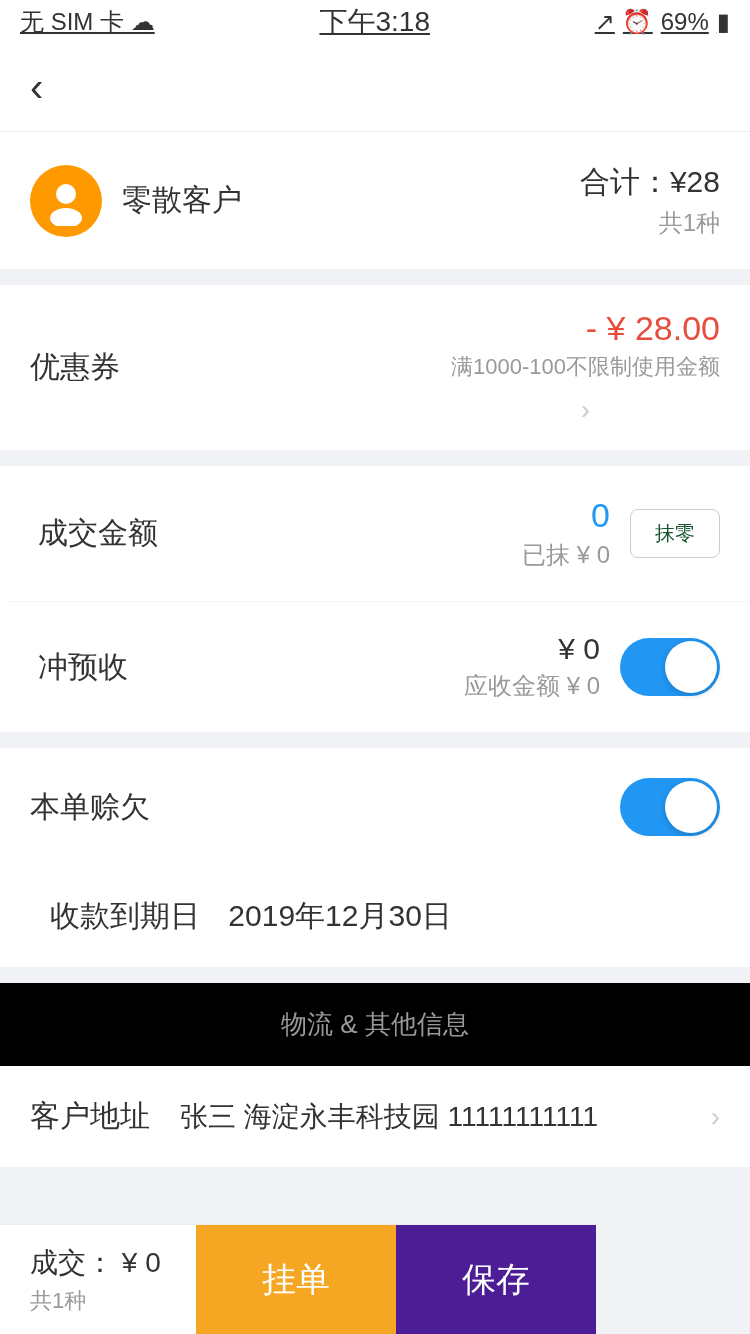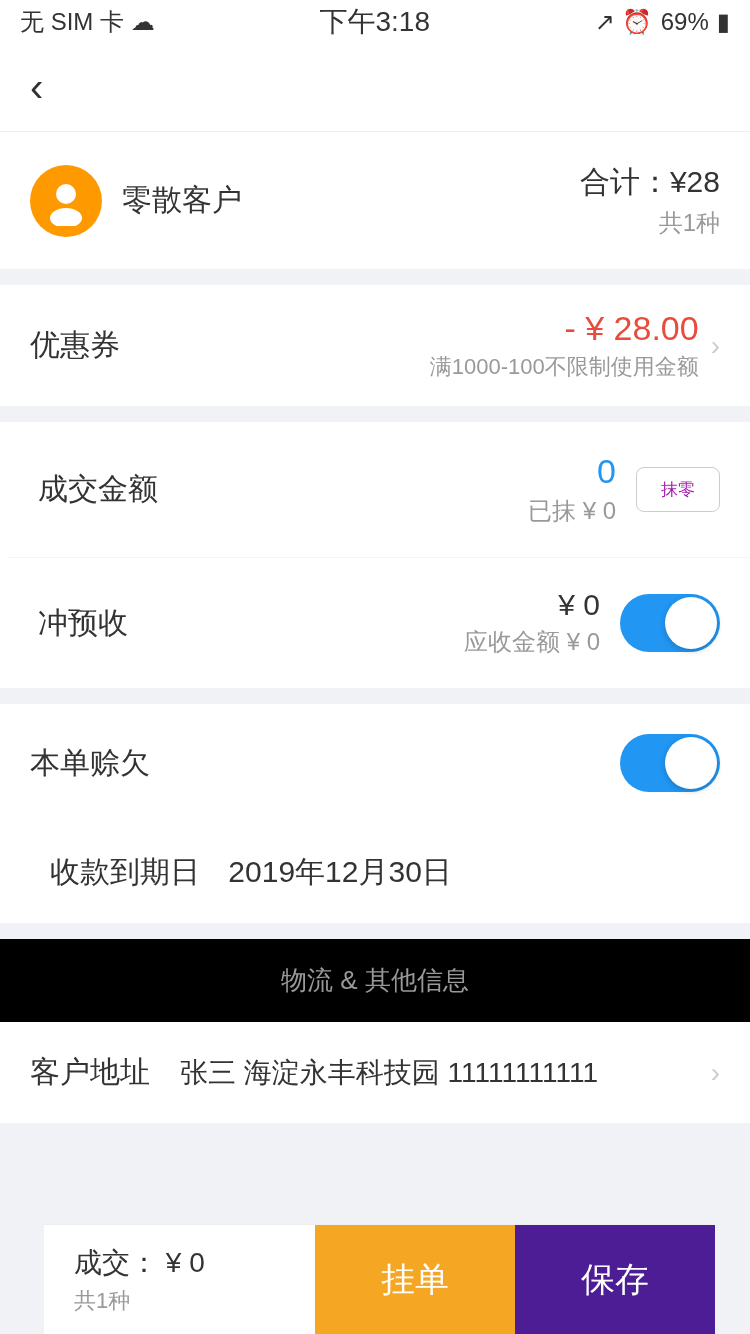--- a/index.html
+++ b/index.html
@@ -16,20 +16,21 @@
     
     .status-bar {
       height: 44px;
       background: #fff;
       display: flex;
       align-items: center;
       justify-content: space-between;
       padding: 8px 20px;
       font-size: 24px;
       color: #333;
+      text-decoration: underline;
     }
     .status-left { display: flex; align-items: center; gap: 10px; }
     .status-center { font-size: 28px; font-weight: 500; }
     .status-right { display: flex; align-items: center; gap: 8px; font-size: 24px; }
 
     
     .nav-bar {
       height: 88px;
       background: #fff;
       display: flex;
@@ -114,20 +115,21 @@
       justify-content: space-between;
     }
     .coupon-label {
       font-size: 30px;
       color: #333;
     }
     .coupon-right {
       display: flex;
       align-items: center;
       gap: 12px;
+      flex-direction: column;
     }
     .coupon-right-inner {
       text-align: right;
     }
     .coupon-discount {
       font-size: 34px;
       color: #e74c3c;
       font-weight: 500;
     }
     .coupon-desc {
@@ -179,22 +181,22 @@
       font-size: 24px;
       color: #999;
       margin-top: 4px;
     }
 
     
     .molin-btn {
       border: 1px solid #ccc;
       border-radius: 8px;
       padding: 10px 24px;
-      font-size: 17px;
-      color: #a21caf;
+      font-size: 20px;
+      color: #14532d;
       background: #fff;
       cursor: pointer;
     }
 
     
     .toggle {
       width: 100px;
       height: 58px;
       border-radius: 29px;
       background: #2196f3;
@@ -273,27 +275,26 @@
       color: #333;
       margin-left: 30px;
       flex: 1;
     }
 
     
     .bottom-bar {
       position: fixed;
       bottom: 0;
       left: 0;
-      width: 671px;
+      width: 596px;
       height: 110px;
       background: #fff;
       display: flex;
       align-items: center;
       border-top: 1px solid #eee;
-      margin-left: 44px;
     }
     .bottom-info {
       flex: 1;
       padding: 0 30px;
     }
     .bottom-deal {
       font-size: 28px;
       color: #333;
     }
     .bottom-count {

